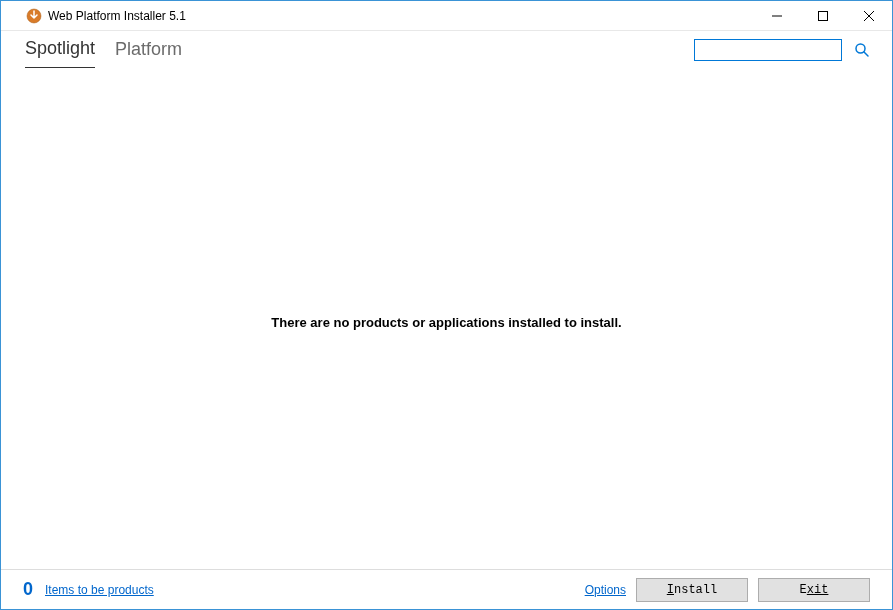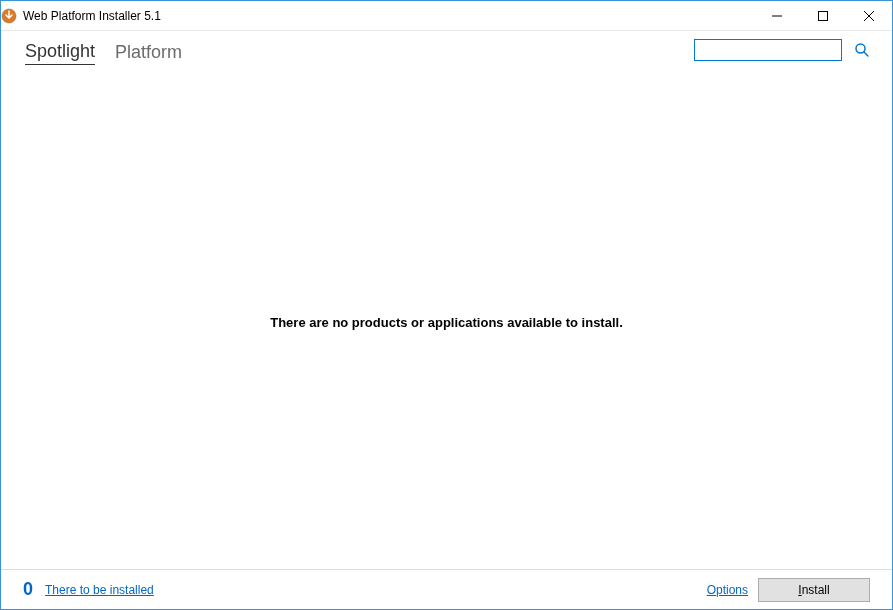--- a/index.html
+++ b/index.html
@@ -15,21 +15,21 @@
     height: 610px;
     border: 1px solid #3a93d6;
     display: flex;
     flex-direction: column;
     background: #fff;
   }
   .titlebar {
     height: 30px;
     display: flex;
     align-items: center;
-    padding-left: 0;
+    padding-left: 25px;
     border-bottom: 1px solid #e8e8e8;
   }
   .app-icon {
     width: 16px;
     height: 16px;
     margin-right: 6px;
     display: flex;
     align-items: center;
     justify-content: center;
   }
@@ -55,21 +55,21 @@
     height: 44px;
     display: flex;
     align-items: center;
     padding: 0 24px;
     position: relative;
   }
   .tab {
     font-size: 18px;
     color: #6b6b6b;
     margin-right: 20px;
-    padding-bottom: 2px;
+    padding-bottom: 8px;
     cursor: pointer;
   }
   .tab.active {
     color: #333;
     border-bottom: 1px solid #333;
   }
   .search-wrap {
     position: absolute;
     right: 22px;
     top: 8px;
@@ -123,21 +123,21 @@
     cursor: pointer;
   }
   .footer-spacer { flex: 1; }
   .options-link { }
   .footer-btn {
     width: 112px;
     height: 24px;
     border: 1px solid #adadad;
     background: #e1e1e1;
     font-size: 12px;
-    font-family: Liberation Sans, sans-serif;
+    font-family: Liberation Mono, monospace;
     cursor: pointer;
     margin-left: 10px;
   }
   .u { text-decoration: underline; }
 </style>
 </head>
 <body>
 
 <div class="window">
   <div class="titlebar">
@@ -175,23 +175,24 @@
       <span class="search-icon">
         <svg width="16" height="16" viewBox="0 0 16 16">
           <circle cx="6.5" cy="6.5" r="4.5" fill="none" stroke="#0078d7" stroke-width="1.5"></circle>
           <path d="M10 10 L14 14" stroke="#0078d7" stroke-width="1.5" stroke-linecap="round"></path>
         </svg>
       </span>
     </div>
   </div>
 
   <div class="content">
-    <div class="empty-msg">There are no products or applications available to install.</div>
+    <div class="empty-msg">There are no products or applications installed to install.</div>
   </div>
 
   <div class="footer">
     <span class="count">0</span>
-    <a class="items-link">There to be installed</a>
+    <a class="items-link">Items to be products</a>
     <span class="footer-spacer"></span>
     <a class="options-link">Options</a>
     <button class="footer-btn"><span class="u">I</span><span>nstall</span></button>
+    <button class="footer-btn"><span>E</span><span class="u">xit</span></button>
   </div>
 </div>
 
 </body></html>

